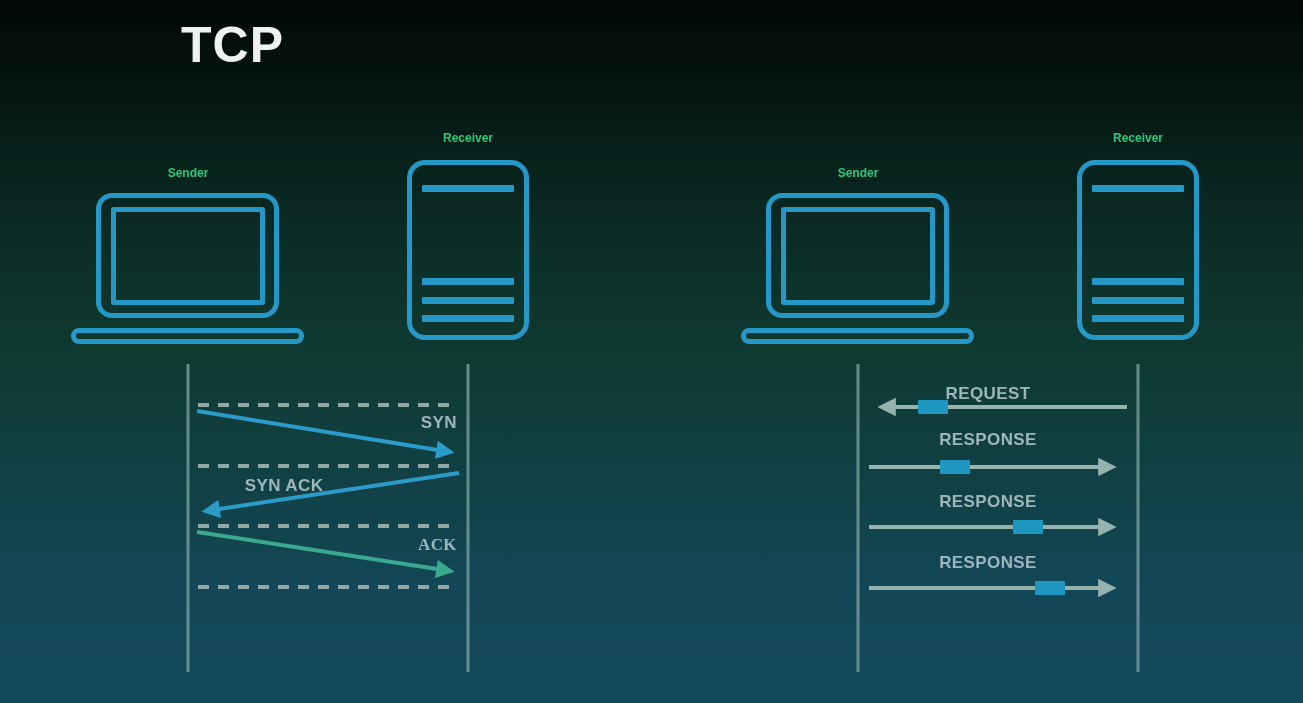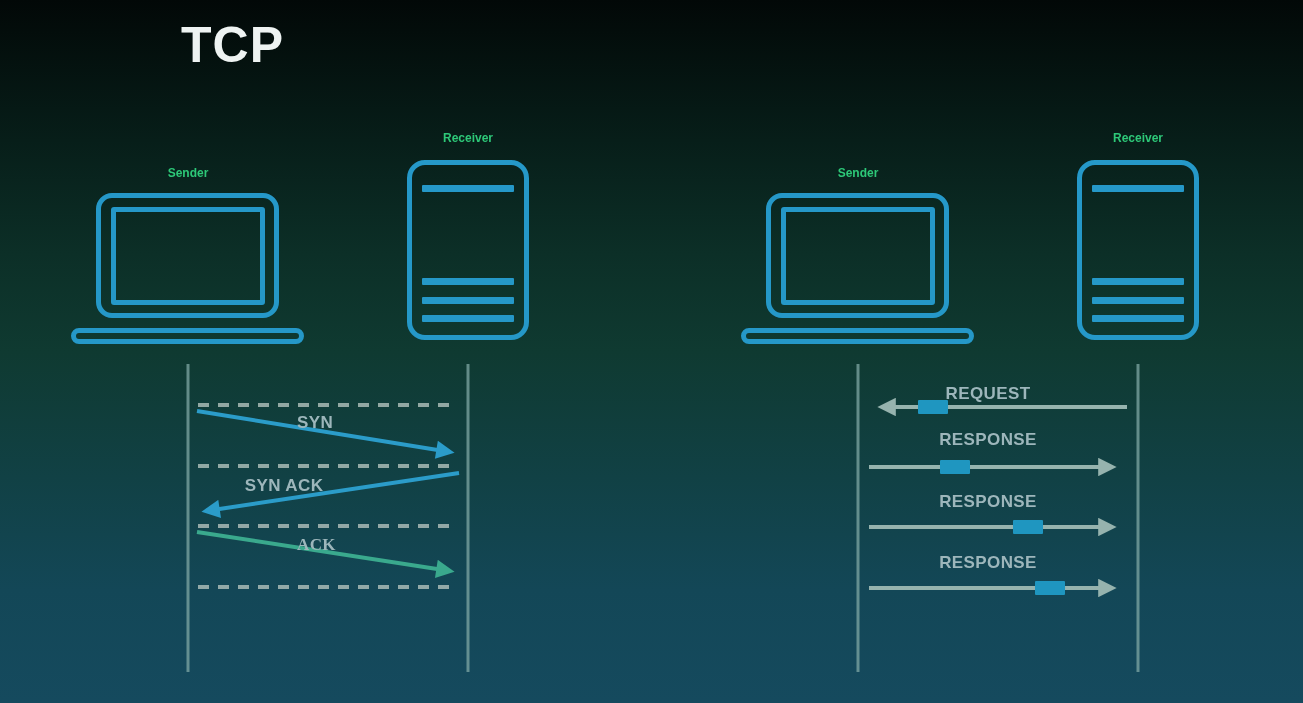--- a/index.html
+++ b/index.html
@@ -25,21 +25,21 @@
   .dev-label{
     position:absolute;width:160px;text-align:center;
     font-size:12px;font-weight:bold;
     color:var(--label-green,#2dc878);
   }
   .msg-label{
     position:absolute;width:160px;
     font-size:17px;font-weight:bold;letter-spacing:.4px;
     color:var(--message-label-gray,#9db6bb);
   }
-  .msg-right{}
+  .msg-right{text-align:right;}
   .msg-left{text-align:center;}
   .msg-center{width:200px;text-align:center;}
   
   .laptop{position:absolute;width:233px;height:150px;}
   .laptop .lid{
     position:absolute;left:25px;top:0;width:183px;height:125px;
     box-sizing:border-box;border:5px solid var(--device-blue,#2598c8);
     border-radius:16px;
   }
   .laptop .screen{

